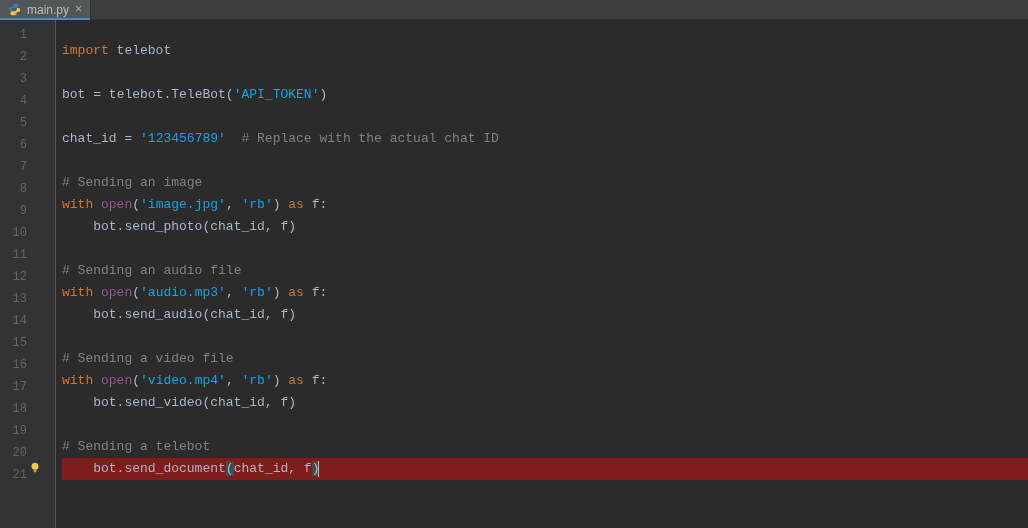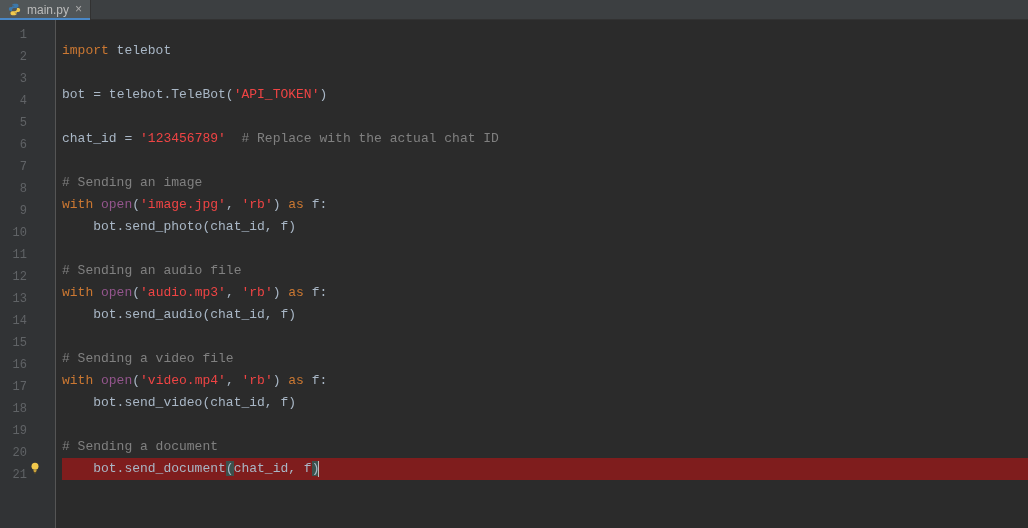--- a/index.html
+++ b/index.html
@@ -83,21 +83,21 @@
     position: absolute;
     left: -34px;
     top: 3px;
     width: 14px;
     height: 14px;
     cursor: pointer;
   }
   
   .kw { color: #cc7832; }
   .fn { color: #94558d; text-align: right; }
-  .str { color: #ef4444; }
+  .str { color: #0ea5e9; }
   .cm { color: #808080; }
   .id { color: #a9b7c6; }
   .pn { color: #a9b7c6; }
   .brm { background: #3b514d; } 
   .caret {
     display: inline-block;
     width: 1px;
     background: #bbbbbb;
     height: 16px;
     vertical-align: middle;
@@ -158,21 +158,21 @@
         <div class="line"><span class="id">    bot.send_photo(chat_id</span><span class="pn">, </span><span class="id">f)</span></div>
         <div class="line"></div>
         <div class="line"><span class="cm"># Sending an audio file</span></div>
         <div class="line"><span class="kw">with </span><span class="fn">open</span><span class="pn">(</span><span class="str">'audio.mp3'</span><span class="pn">, </span><span class="str">'rb'</span><span class="pn">) </span><span class="kw">as </span><span class="id">f:</span></div>
         <div class="line"><span class="id">    bot.send_audio(chat_id</span><span class="pn">, </span><span class="id">f)</span></div>
         <div class="line"></div>
         <div class="line"><span class="cm"># Sending a video file</span></div>
         <div class="line"><span class="kw">with </span><span class="fn">open</span><span class="pn">(</span><span class="str">'video.mp4'</span><span class="pn">, </span><span class="str">'rb'</span><span class="pn">) </span><span class="kw">as </span><span class="id">f:</span></div>
         <div class="line"><span class="id">    bot.send_video(chat_id</span><span class="pn">, </span><span class="id">f)</span></div>
         <div class="line"></div>
-        <div class="line"><span class="cm"># Sending a document</span></div>
+        <div class="line"><span class="cm"># Sending a telebot</span></div>
         <div class="line hl"><span class="id">    bot.send_document</span><span class="pn brm">(</span><span class="id">chat_id</span><span class="pn">, </span><span class="id">f</span><span class="pn brm">)</span><span class="bulb"><svg viewBox="0 0 16 16" width="14" height="14">
               <circle cx="8" cy="6" r="4" fill="#f2c94c"></circle>
               <rect x="6.5" y="10" width="3" height="2.5" rx="0.5" fill="#c9a23a"></rect>
               <rect x="6.5" y="13" width="3" height="1" rx="0.5" fill="#8a6a1f"></rect>
             </svg></span><span class="caret"></span></div>
       </div>
   </div>
 </div>
 
 </body></html>

